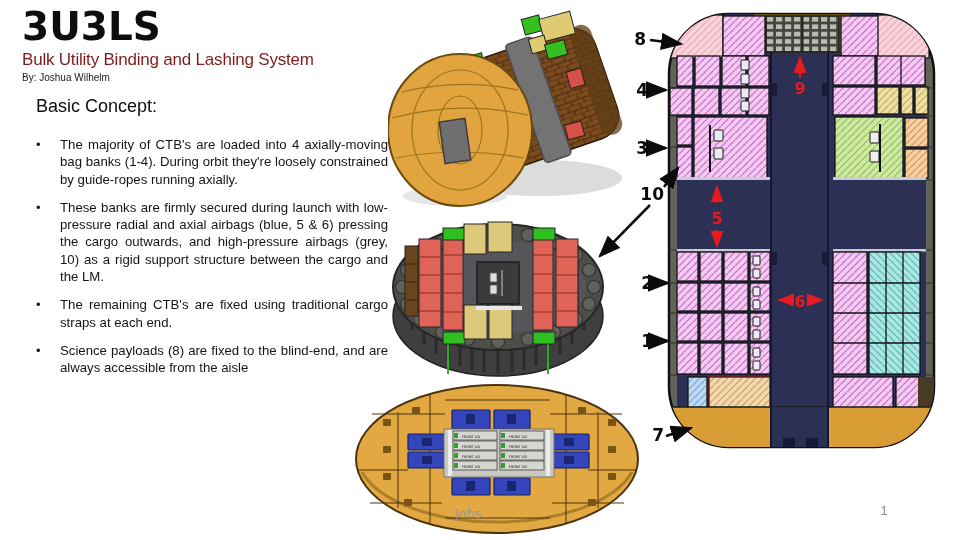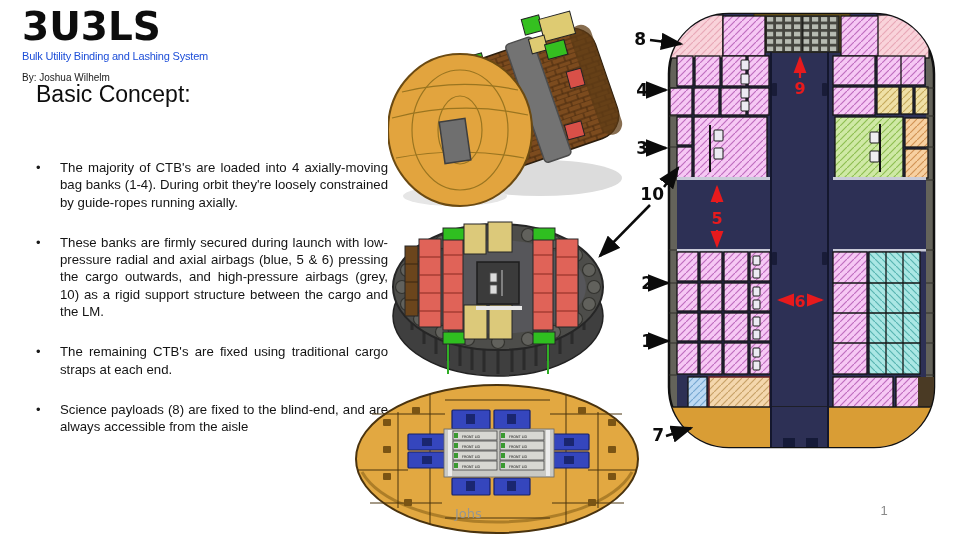--- a/index.html
+++ b/index.html
@@ -1,25 +1,25 @@
 <!DOCTYPE html>
 <html><head>
 <meta charset="utf-8">
 <style>
   html,body{margin:0;padding:0;}
   body{width:960px;height:540px;position:relative;background:#ffffff;overflow:hidden;
        font-family:"Liberation Sans",sans-serif;color:#161616;}
   .abs{position:absolute;}
   #logo{left:22px;top:4px;font-family:"DejaVu Sans",sans-serif;font-weight:900;
         font-size:39px;letter-spacing:0px;color:#0d0d0d;transform:scaleY(1.02);}
-  #subtitle{left:22px;top:50px;font-size:11px;color:#1d4ed8;letter-spacing:-0.2px;}
+  #subtitle{left:22px;top:50px;font-size:17px;color:#7f1d1d;letter-spacing:-0.2px;}
   #byline{left:22px;top:72px;font-size:10px;color:#1a1a1a;}
-  #heading{left:36px;top:81px;font-size:23px;color:#0d0d0d;}
+  #heading{left:36px;top:96px;font-size:18px;color:#0d0d0d;}
   #bullets{left:36px;top:136px;width:352px;}
-  .bullet{display:flex;margin-bottom:11px;margin-top:23px;}
+  .bullet{display:flex;margin-bottom:11px;}
   .bullet .mark{width:24px;flex:0 0 24px;font-size:13px;line-height:17.3px;color:#1a1a1a;}
   .bullet .mark::before{content:"\2022";}
   .bullet .btxt{flex:1;font-size:13.2px;line-height:17.3px;color:#141414;text-align:justify;}
   #pagenum{left:872px;top:503px;width:24px;text-align:center;font-size:13px;color:#8a8a8a;}
   svg text{font-family:"DejaVu Sans",sans-serif;}
   .dlabel{font-weight:bold;font-size:17px;fill:#0b0b0b;}
   .rlabel{font-weight:bold;font-size:16px;fill:#e71a1d;}
   .drawer-t{font-size:3.4px;fill:#111;font-family:"DejaVu Sans",sans-serif;}
   .wm{font-size:13px;fill:#90959a;opacity:.9;}
 </style>

